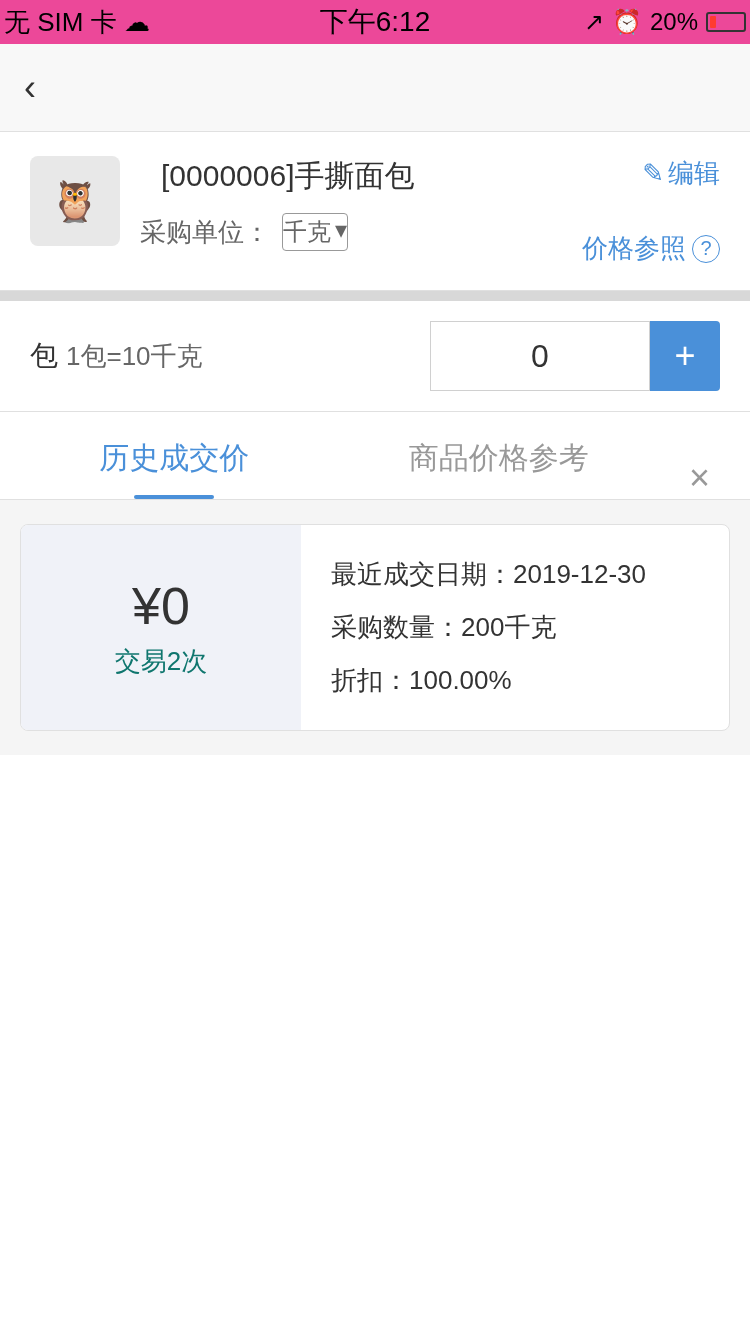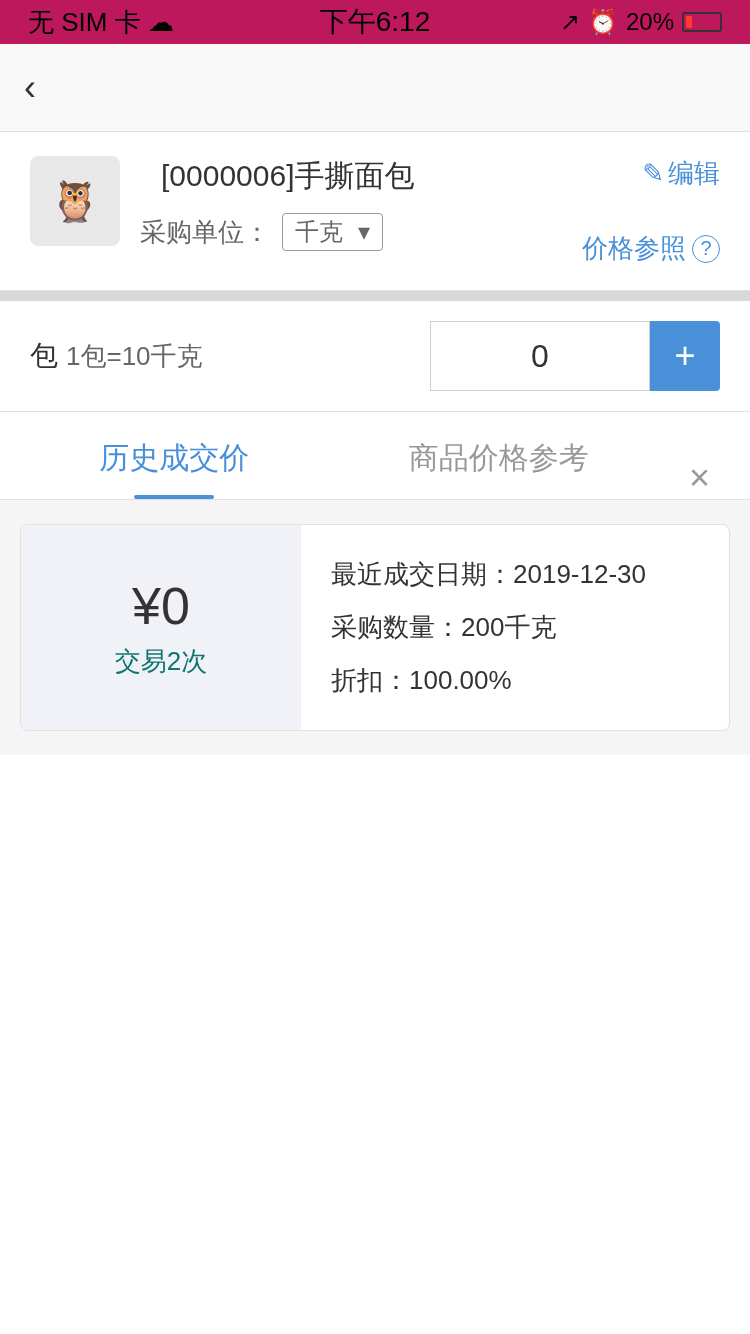--- a/index.html
+++ b/index.html
@@ -9,25 +9,25 @@
       min-height: 1334px;
       font-family: -apple-system, "PingFang SC", "Helvetica Neue", Arial, sans-serif;
       background: #f0f0f0;
       overflow-x: hidden;
     }
 
     
     .status-bar {
       width: 750px;
       height: 44px;
-      background: #be185d;
+      background: #ec4899;
       display: flex;
       align-items: center;
       justify-content: space-between;
-      padding: 0 28px;
+      padding: 0 4px;
       font-size: 26px;
       font-weight: 500;
     }
     .status-left {
       display: flex;
       align-items: center;
       gap: 10px;
       font-size: 26px;
     }
     .status-center {
@@ -133,26 +133,26 @@
     .product-unit-row {
       display: flex;
       align-items: center;
       gap: 12px;
       font-size: 26px;
       color: #666;
     }
     .unit-badge {
       border: 1px solid #999;
       border-radius: 4px;
-      padding: 2px 12px;
+      padding: 2px 0;
       font-size: 24px;
       color: #666;
       display: inline-flex;
-      align-items: center;
-      gap: 15px;
+      align-items: flex-start;
+      gap: 4px;
     }
     .edit-btn {
       color: #4a90d9;
       font-size: 26px;
       display: flex;
       align-items: center;
       gap: 4px;
     }
     .price-ref {
       color: #4a90d9;

